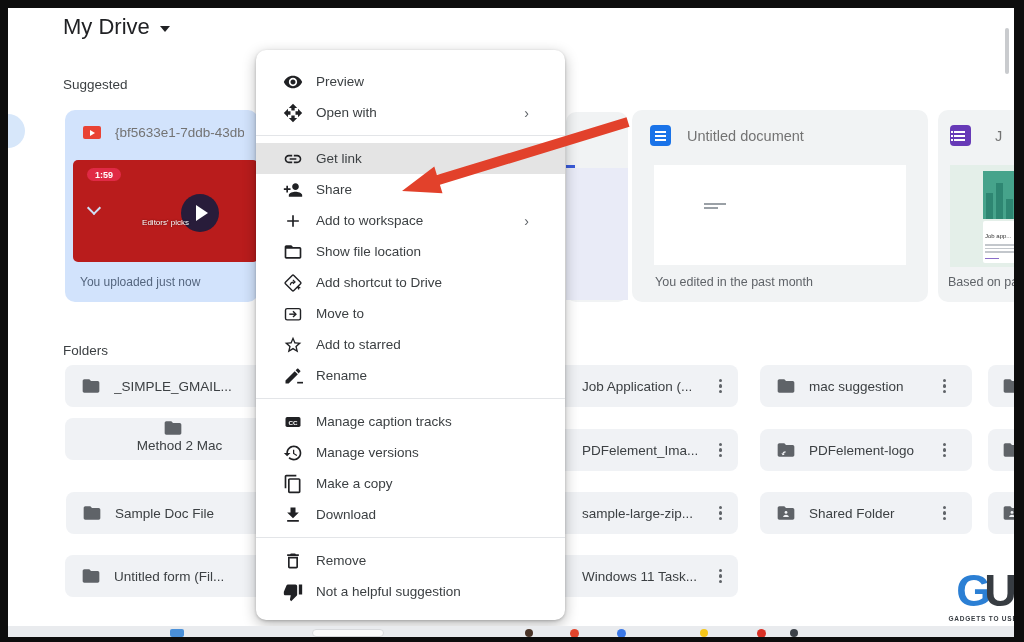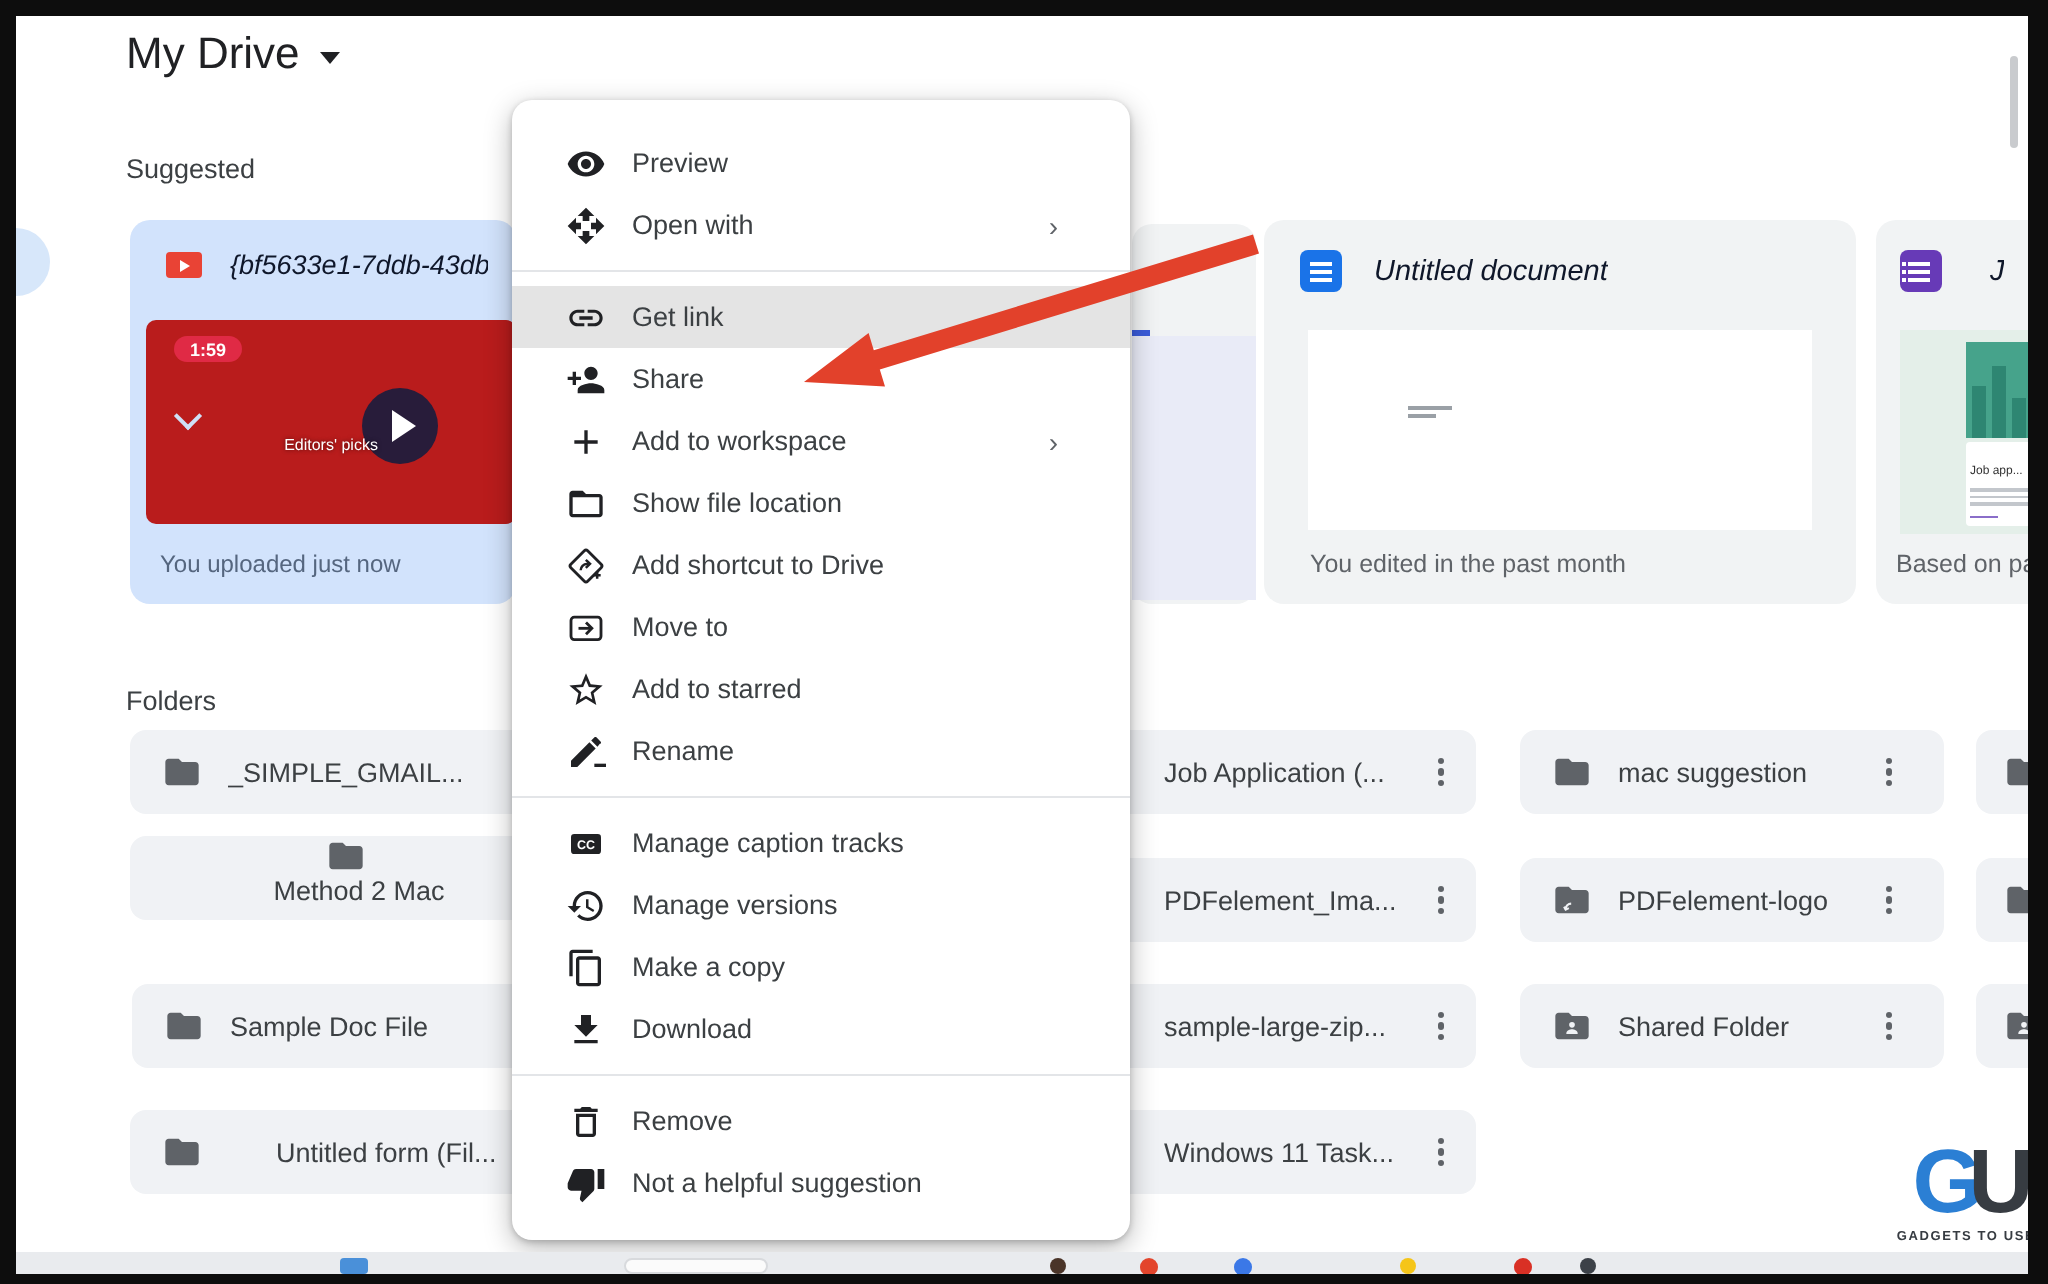--- a/index.html
+++ b/index.html
@@ -20,21 +20,21 @@
   .page-title { position:absolute; left:63px; top:14px; font-size:22px; color:#202124; display:flex; align-items:center; gap:10px; }
   .caret-down { width:0; height:0; border-left:5px solid transparent; border-right:5px solid transparent; border-top:6px solid #202124; display:inline-block; margin-top:4px; }
 
   .section-label { position:absolute; font-size:13.5px; color:#3c4043; }
 
   .left-pill { position:absolute; left:8px; top:114px; width:17px; height:34px; background:#d7e7fa; border-radius:0 17px 17px 0; }
 
   
   .card { position:absolute; top:110px; height:192px; border-radius:10px; background:#f1f3f4; }
   .card-head { display:flex; align-items:center; padding:15px 14px 0 18px; }
-  .card-title { margin-left:14px; font-size:13.5px; color:#0f172a; white-space:nowrap; overflow:hidden;font-style:italic; }
+  .card-title { margin-left:14px; font-size:13.5px; color:#737373; white-space:nowrap; overflow:hidden; }
   .card-caption { position:absolute; left:15px; bottom:13px; font-size:12px; color:#5f6368; white-space:nowrap; }
 
   .card-video { left:65px; width:193px; background:#d2e3fc; }
   .card-video .card-caption { color:#55667f; }
   .vid-ic { width:18px; height:13px; background:#e94335; border-radius:2px; flex:0 0 18px; position:relative; }
   .vid-ic:after { content:""; position:absolute; left:7px; top:3.5px; border-left:5px solid #fff; border-top:3px solid transparent; border-bottom:3px solid transparent; }
   .thumb { position:absolute; left:8px; top:50px; width:185px; height:102px; background:#b91c1c; border-radius:5px; overflow:hidden; }
   .badge { position:absolute; left:14px; top:8px; background:#e02a45; color:#fff; font-size:9px; font-weight:bold; padding:1.5px 8px; border-radius:9px; }
   .thumb-chevron { position:absolute; left:16px; top:43px; width:10px; height:10px; border-right:2.5px solid #cfe0f7; border-bottom:2.5px solid #cfe0f7; transform:rotate(45deg); }
   .play-btn { position:absolute; left:108px; top:34px; width:38px; height:38px; border-radius:50%; background:rgba(14,28,64,.85); z-index:2; }
@@ -176,21 +176,21 @@
       <path fill="#5f6368" d="M10 4H4c-1.1 0-2 .9-2 2v12c0 1.1.9 2 2 2h16c1.1 0 2-.9 2-2V8c0-1.1-.9-2-2-2h-8l-2-2z"></path>
     </svg>
   <span class="fname">Method 2 Mac</span>
 </div>
 <div class="chip" style="left:66px;top:492px;width:200px;align-items:center;">
   <svg class="folder-svg" viewBox="0 0 24 24">
       <path fill="#5f6368" d="M10 4H4c-1.1 0-2 .9-2 2v12c0 1.1.9 2 2 2h16c1.1 0 2-.9 2-2V8c0-1.1-.9-2-2-2h-8l-2-2z"></path>
     </svg>
   <span class="fname">Sample Doc File</span>
 </div>
-<div class="chip" style="left:65px;top:555px;width:200px;gap:24px;">
+<div class="chip" style="left:65px;top:555px;width:200px;">
   <svg class="folder-svg" viewBox="0 0 24 24">
       <path fill="#5f6368" d="M10 4H4c-1.1 0-2 .9-2 2v12c0 1.1.9 2 2 2h16c1.1 0 2-.9 2-2V8c0-1.1-.9-2-2-2h-8l-2-2z"></path>
     </svg>
   <span class="fname">Untitled form (Fil...</span>
 </div>
 
 <div class="chip chip-noicon" style="left:540px;top:365px;width:198px;">
   <span class="fname" style="margin-left:0;">Job Application (...</span>
   <span class="dots dots-m2">
       <i></i>

